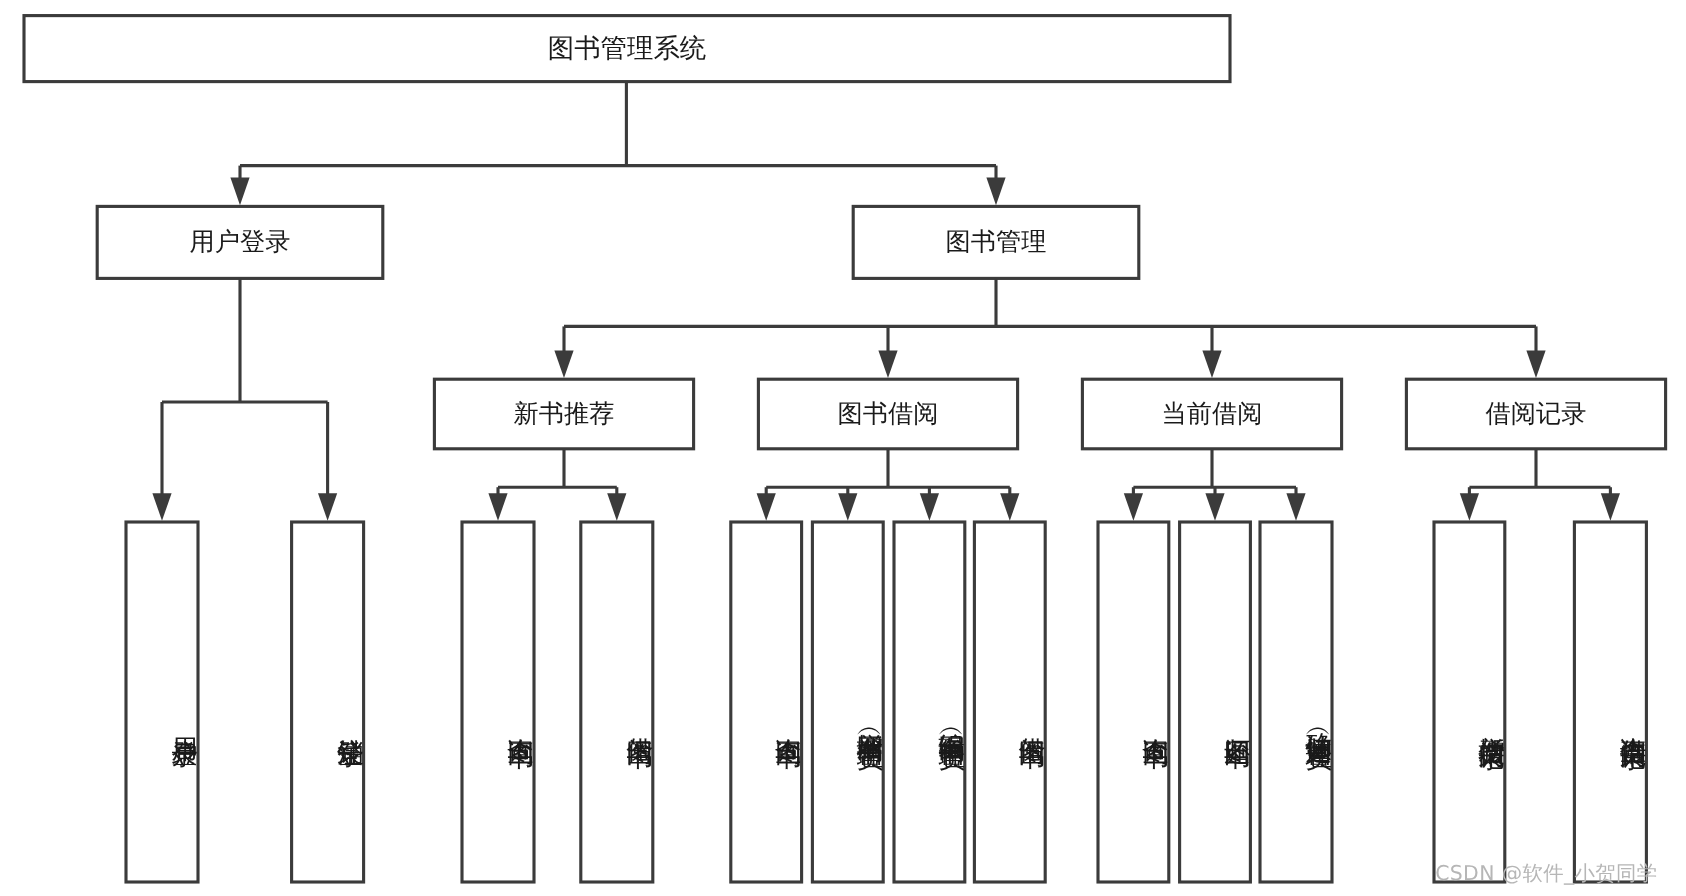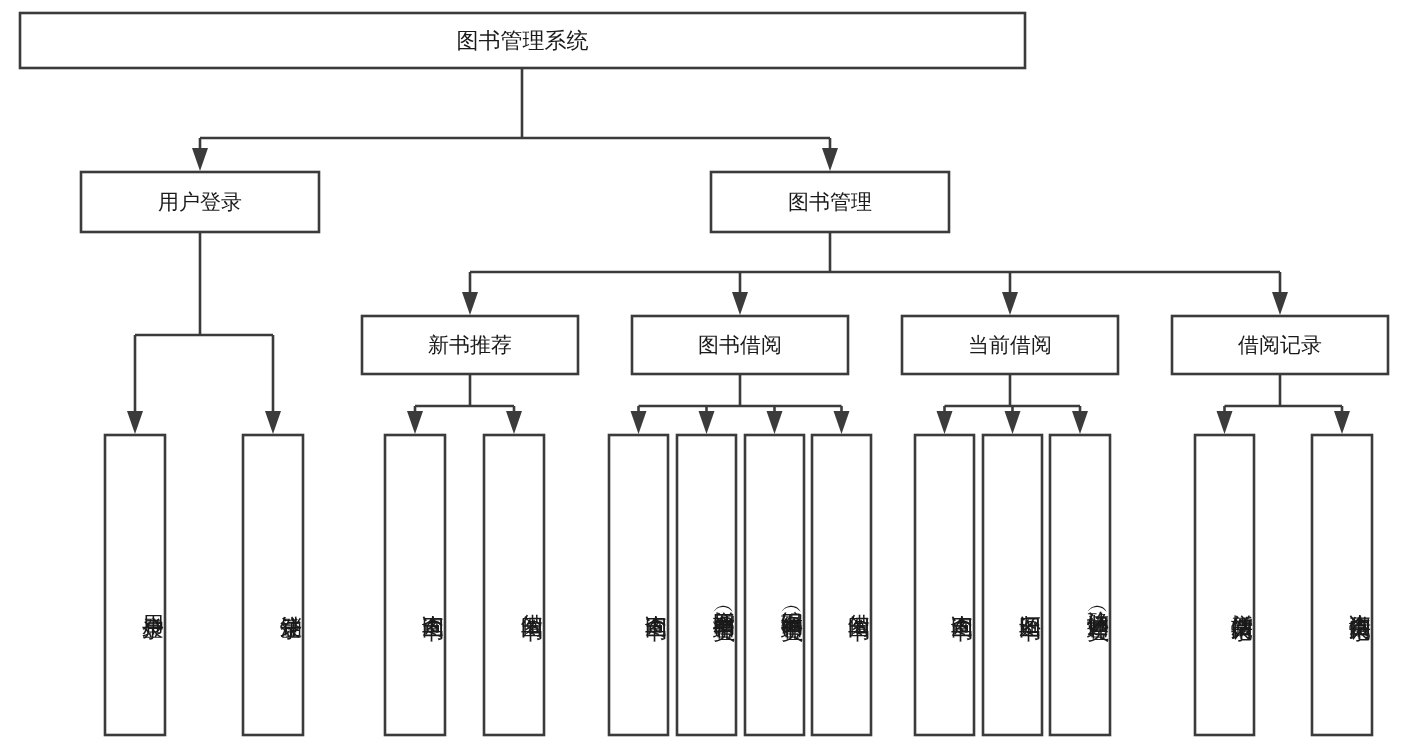--- a/index.html
+++ b/index.html
@@ -224,13 +224,14 @@
       <div class="leaf-label-wrap" style="left: 609px; top: 469px; width: 59px; height: 262px;">查询图书</div>
       <div class="leaf-label-wrap" style="left: 677px; top: 469px; width: 59px; height: 262px;">新增图书（管理员）</div>
       <div class="leaf-label-wrap" style="left: 745px; top: 469px; width: 59px; height: 262px;">编辑图书（管理员）</div>
       <div class="leaf-label-wrap" style="left: 812px; top: 469px; width: 59px; height: 262px;">借阅图书</div>
       <div class="leaf-label-wrap" style="left: 915px; top: 469px; width: 59px; height: 262px;">查询图书</div>
       <div class="leaf-label-wrap" style="left: 983px; top: 469px; width: 59px; height: 262px;">归还图书</div>
       <div class="leaf-label-wrap" style="left: 1050px; top: 469px; width: 60px; height: 262px;">确认归还（管理员）</div>
       <div class="leaf-label-wrap" style="left: 1195px; top: 469px; width: 59px; height: 262px;">新增借阅记录</div>
       <div class="leaf-label-wrap" style="left: 1312px; top: 469px; width: 60px; height: 262px;">查询借阅记录</div>
     </div>
+  <div class="watermark" id="watermark" style="left:1196px; top:716px;">CSDN @软件_小贺同学</div>
 </div>
 
 </body></html>

